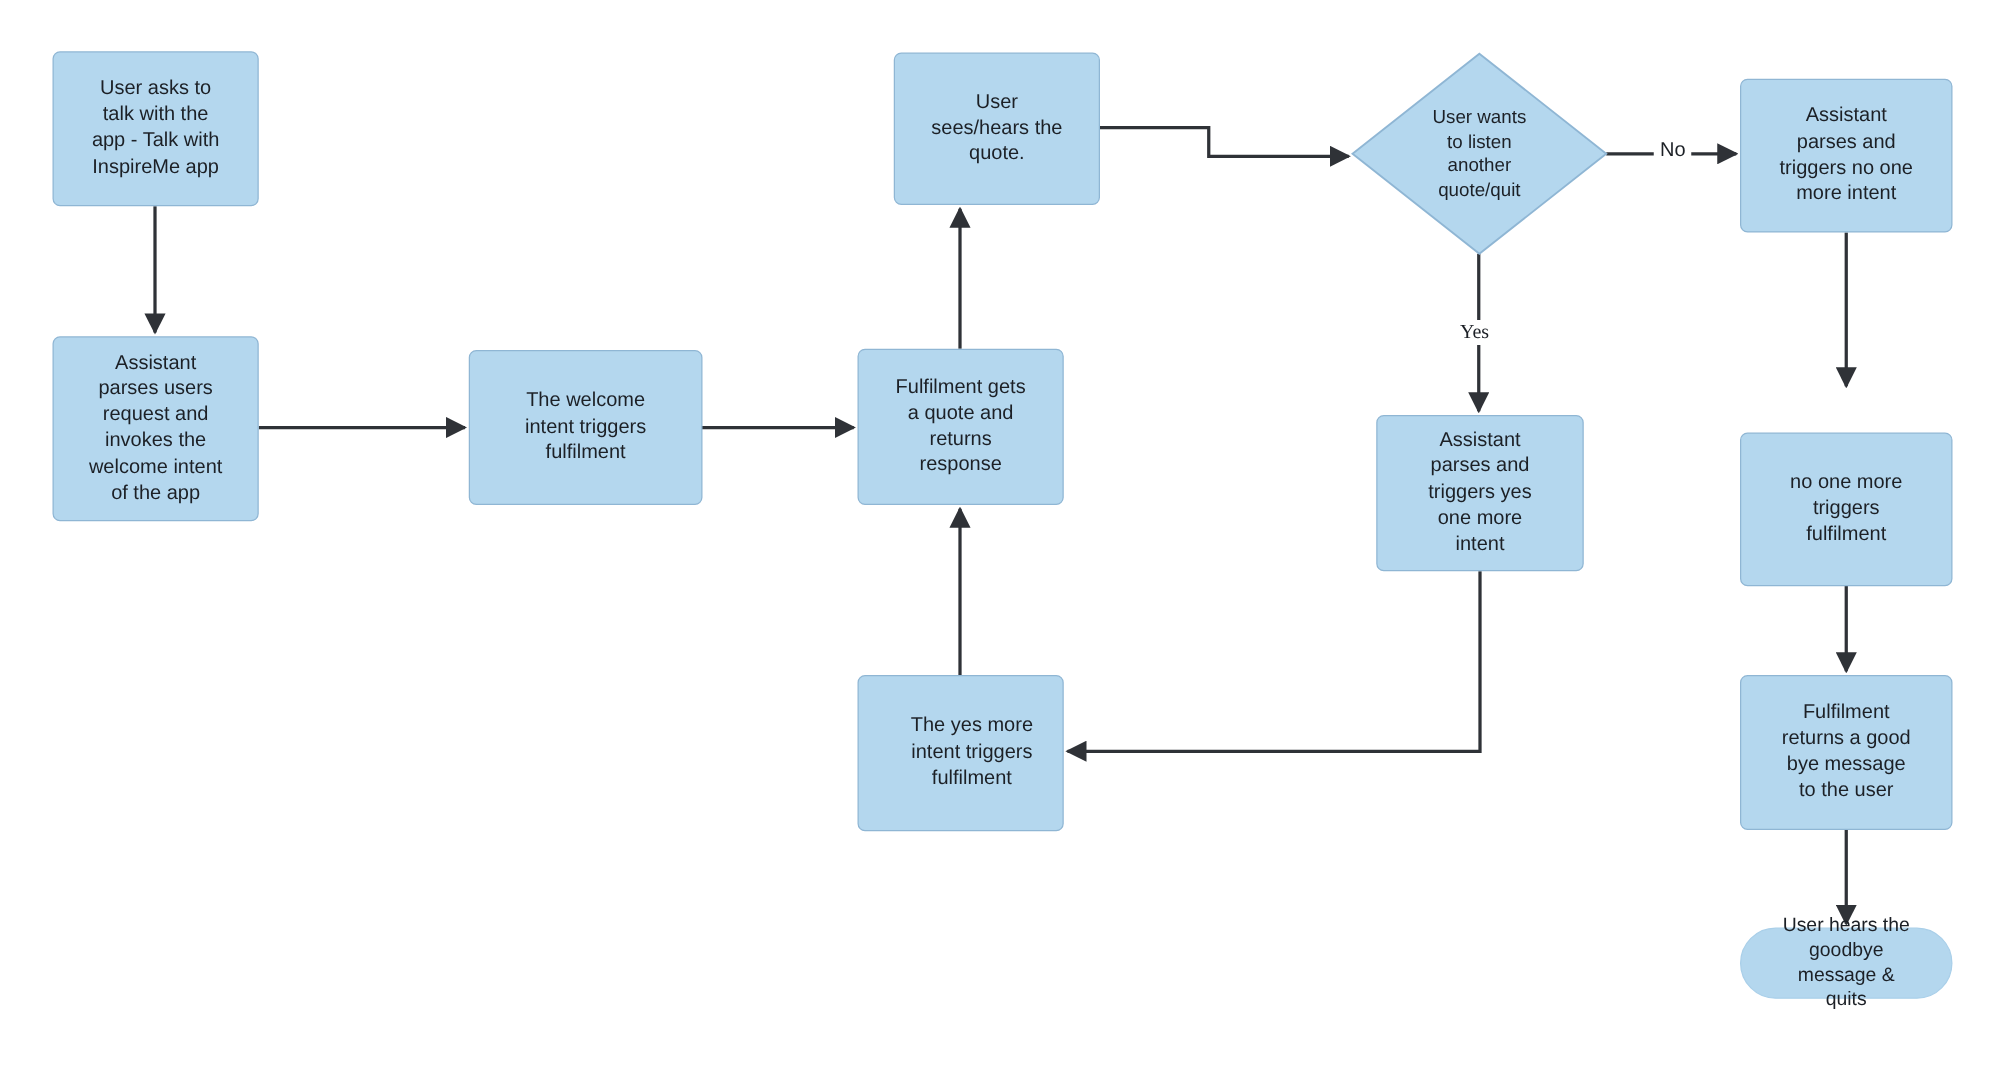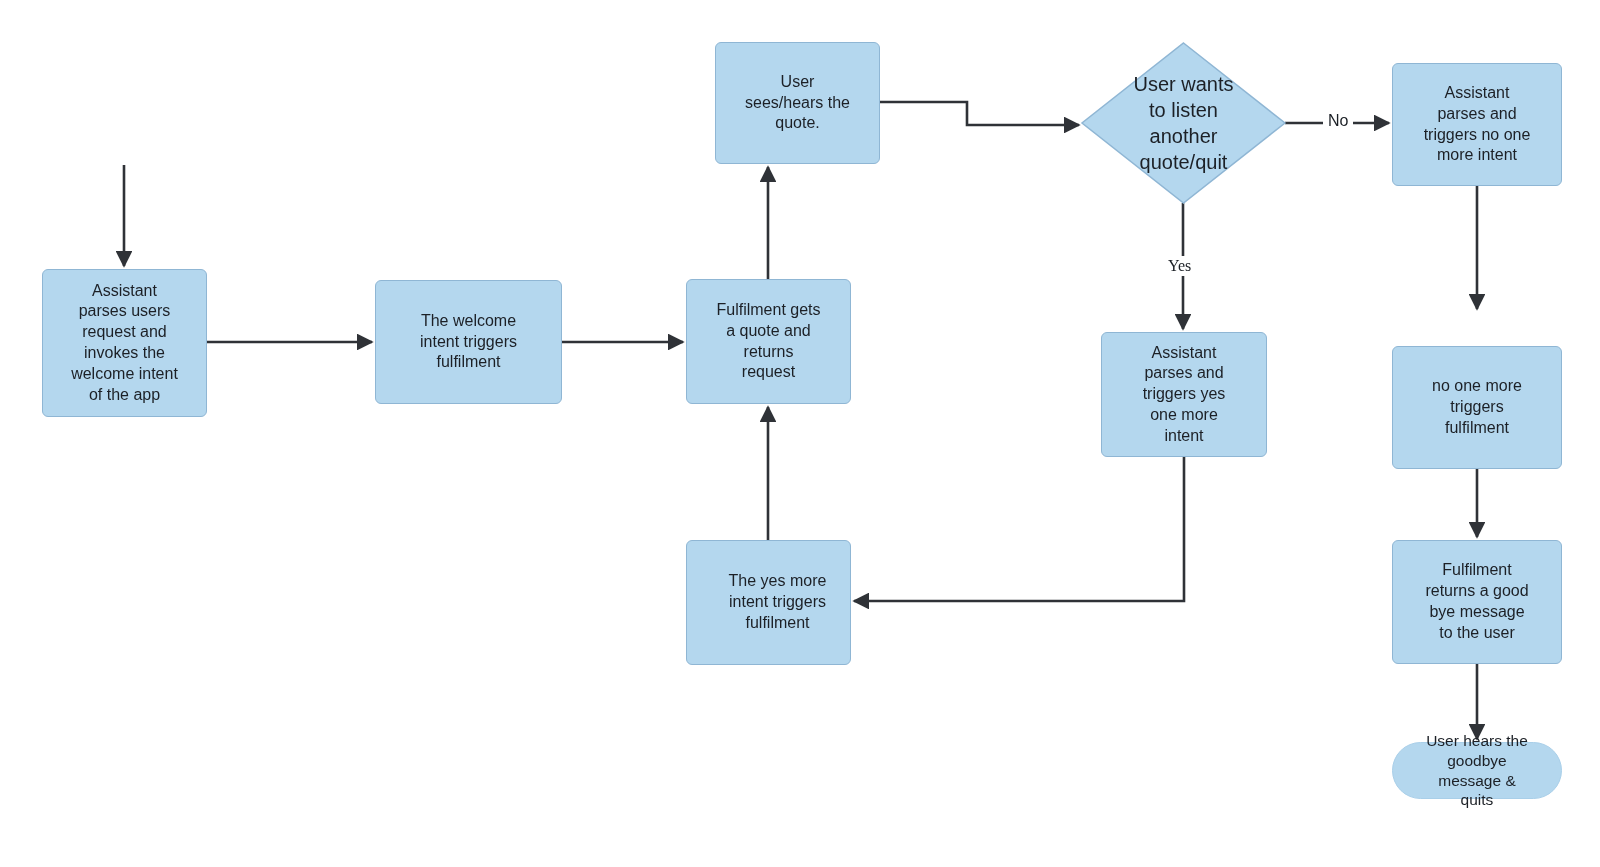--- a/index.html
+++ b/index.html
@@ -41,21 +41,21 @@
   .stadium {
     border-radius: 39px;
     border-color: #a9cfe9;
   }
   .diamond-label {
     position: absolute;
     display: flex;
     align-items: center;
     justify-content: center;
     text-align: center;
-    font-size: 20px;
+    font-size: 15px;
     line-height: 1.3;
     white-space: pre-line;
     z-index: 2;
     background: transparent;
   }
   .edge-label {
     position: absolute;
     z-index: 3;
     background: #ffffff;
     font-size: 16px;
@@ -85,36 +85,40 @@
       <path d="M1183,203 L1183,329" marker-end="url(#arrow)"></path>
       <path d="M1184,457 L1184,601 L854,601" marker-end="url(#arrow)"></path>
       <path d="M768,540 L768,407" marker-end="url(#arrow)"></path>
       <path d="M1477,186 L1477,309" marker-end="url(#arrow)"></path>
       <path d="M1477,435 L1477,537" marker-end="url(#arrow)"></path>
       <path d="M1477,664 L1477,739" marker-end="url(#arrow)"></path>
     </g>
     <polygon points="1183.5,43 1285,123 1183.5,203 1082,123" fill="#b4d7ee" stroke="#8fb6d4" stroke-width="1.5"></polygon>
   </svg>
 
+  <div class="node" style="left:42px; top:41px; width:165px; height:124px;">User asks to
+talk with the
+app - Talk with
+InspireMe app</div>
 
   <div class="node" style="left:42px; top:269px; width:165px; height:148px;">Assistant
 parses users
 request and
 invokes the
 welcome intent
 of the app</div>
 
   <div class="node" style="left:375px; top:280px; width:187px; height:124px;">The welcome
 intent triggers
 fulfilment</div>
 
   <div class="node" style="left:686px; top:279px; width:165px; height:125px;">Fulfilment gets
 a quote and
 returns
-request</div>
+response</div>
 
   <div class="node" style="left:715px; top:42px; width:165px; height:122px;">User
 sees/hears the
 quote.</div>
 
   <div class="diamond-label" style="left:1108px; top:77px; width:151px; height:92px;">User wants
 to listen
 another
 quote/quit</div>
 

